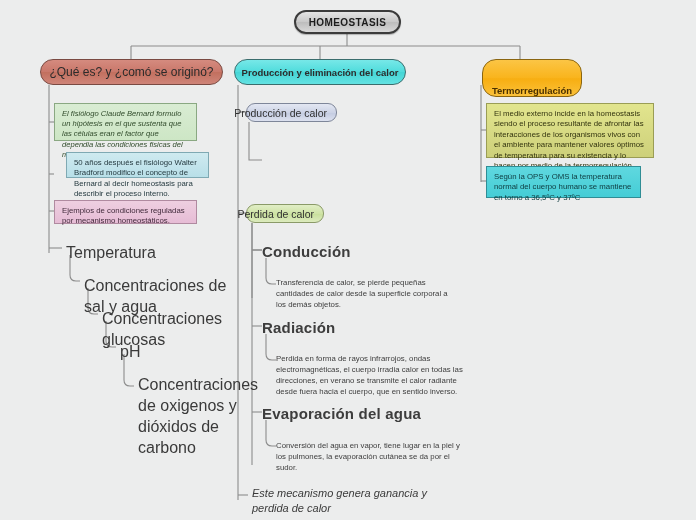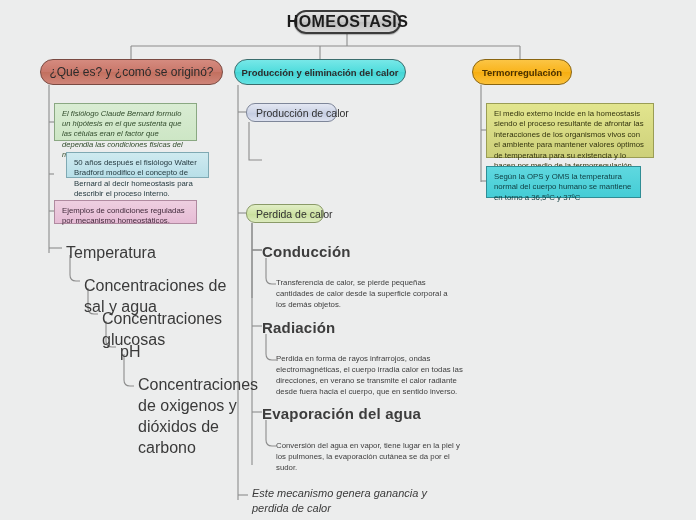--- a/index.html
+++ b/index.html
@@ -40,21 +40,21 @@
     border-radius: 14px;
     border: 1px solid #6b6b6b;
     white-space: nowrap;
     z-index: 5;
   }
   .pill-root {
     border-radius: 13px;
     border: 2px solid #3b3b3b;
     background: linear-gradient(180deg,#e4e4e4 0%,#c9c9c9 48%,#bdbdbd 52%,#d8d8d8 100%);
     font-weight: bold;
-    font-size: 16px;
+    font-size: 10px;
     letter-spacing: .4px;
     color: #1c1c1c;
     box-shadow: 0 1px 1px rgba(0,0,0,.25);
   }
   .pill-q {
     background: linear-gradient(180deg,#d58b7f 0%,#c9776a 50%,#c2705f 52%,#cf8579 100%);
     border-color: #7a4a42;
     font-size: 12px;
     color: #2b2b2b;
   }
@@ -69,21 +69,21 @@
     background: linear-gradient(180deg,#fbc545 0%,#f9b41c 50%,#f7ae11 52%,#fbc13a 100%);
     border-color: #8a6510;
     font-size: 9.5px;
     font-weight: bold;
     color: #4a3100;
   }
   .pill-sub {
     border-radius: 9px;
     font-size: 10.5px;
     padding: 4px 9px;
-    justify-content: flex-start;
+    justify-content: flex-end;
     height: 19px;
     border: 1px solid #8d8d8d;
     color: #303030;
   }
   .pill-prodcalor {
     background: linear-gradient(180deg,#e3e7f2 0%,#ccd3e6 50%,#c3cbe1 52%,#dce1ef 100%);
     border-color: #7e8699;
   }
   .pill-perdcalor {
     background: linear-gradient(180deg,#e1eec6 0%,#cfe3a6 50%,#c8df9b 52%,#dcebbe 100%);
@@ -282,21 +282,21 @@
     <span>Evaporación del agua</span>
   </div>
   <div class="body-text" style="left:276px; top:440px; width:187px;">
     <span>Conversión del agua en vapor, tiene lugar en la piel y los pulmones, la evaporación cutánea se da por el sudor.</span>
   </div>
 
   <div class="italic-note" style="left:252px; top:486px; width:180px;">
     <span>Este mecanismo genera ganancia y perdida de calor</span>
   </div>
 
-  <div class="pill pill-termo" style="left:472px; top:59px; width:100px; height:26px;">
+  <div class="pill pill-termo" style="left:482px; top:59px; width:100px; height:38px;align-items:flex-end;">
     <span>Termorregulación</span>
   </div>
 
   <div class="note note-olive" style="left:486px; top:103px; width:168px; height:55px;">
     <span>El medio externo incide en la homeostasis siendo el proceso resultante de afrontar las interacciones de los organismos vivos con el ambiente para mantener valores óptimos de temperatura para su existencia y lo hacen por medio de la termorregulación.</span>
   </div>
 
   <div class="note note-teal" style="left:486px; top:166px; width:155px; height:32px;">
     <span>Según la OPS y OMS la temperatura normal del cuerpo humano se mantiene en torno a 36,5ºC y 37ºC</span>
   </div>

